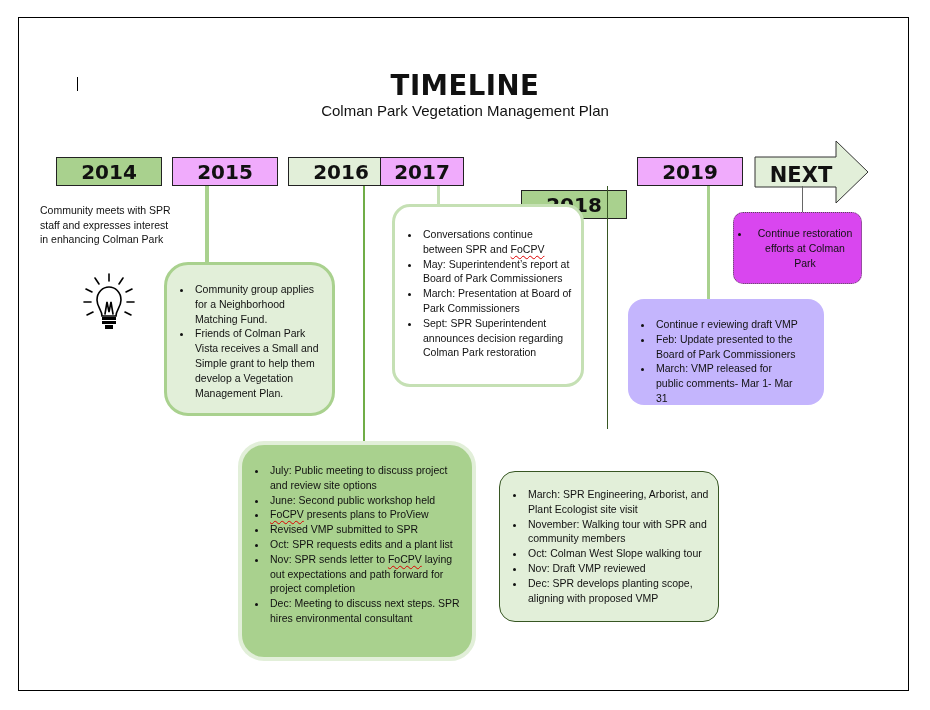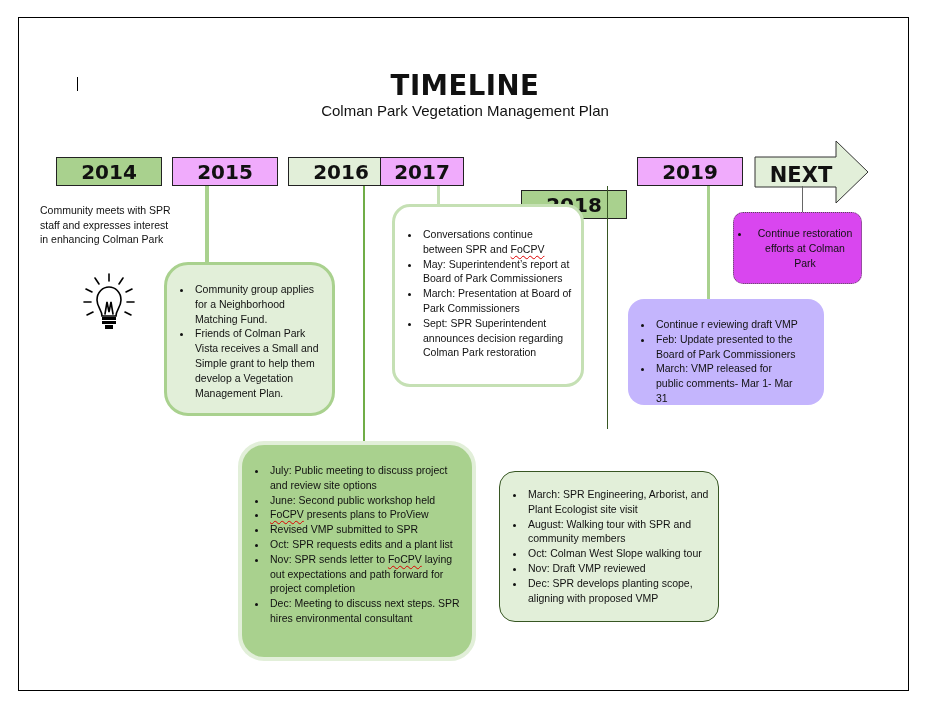--- a/index.html
+++ b/index.html
@@ -108,18 +108,18 @@
     <li>Revised VMP submitted to SPR</li>
     <li>Oct: SPR requests edits and a plant list</li>
     <li><span>Nov: SPR sends letter to </span><span class="squiggle">FoCPV</span><span> laying out expectations and path forward for project completion</span></li>
     <li>Dec: Meeting to discuss next steps. SPR hires environmental consultant</li>
   </ul>
 </div>
 
 <div class="box" style="left:499px; top:428px; width:220px; height:151px; background:#e2efd9; border:1px solid #375623; border-radius:16px; padding:15px 4px 0 0;margin-top:43px;">
   <ul>
     <li>March: SPR Engineering, Arborist, and Plant Ecologist site visit</li>
-    <li>August: Walking tour with SPR and community members</li>
+    <li>November: Walking tour with SPR and community members</li>
     <li>Oct: Colman West Slope walking tour</li>
     <li>Nov: Draft VMP reviewed</li>
     <li>Dec: SPR develops planting scope, aligning with proposed VMP</li>
   </ul>
 </div>
 
 </body></html>

